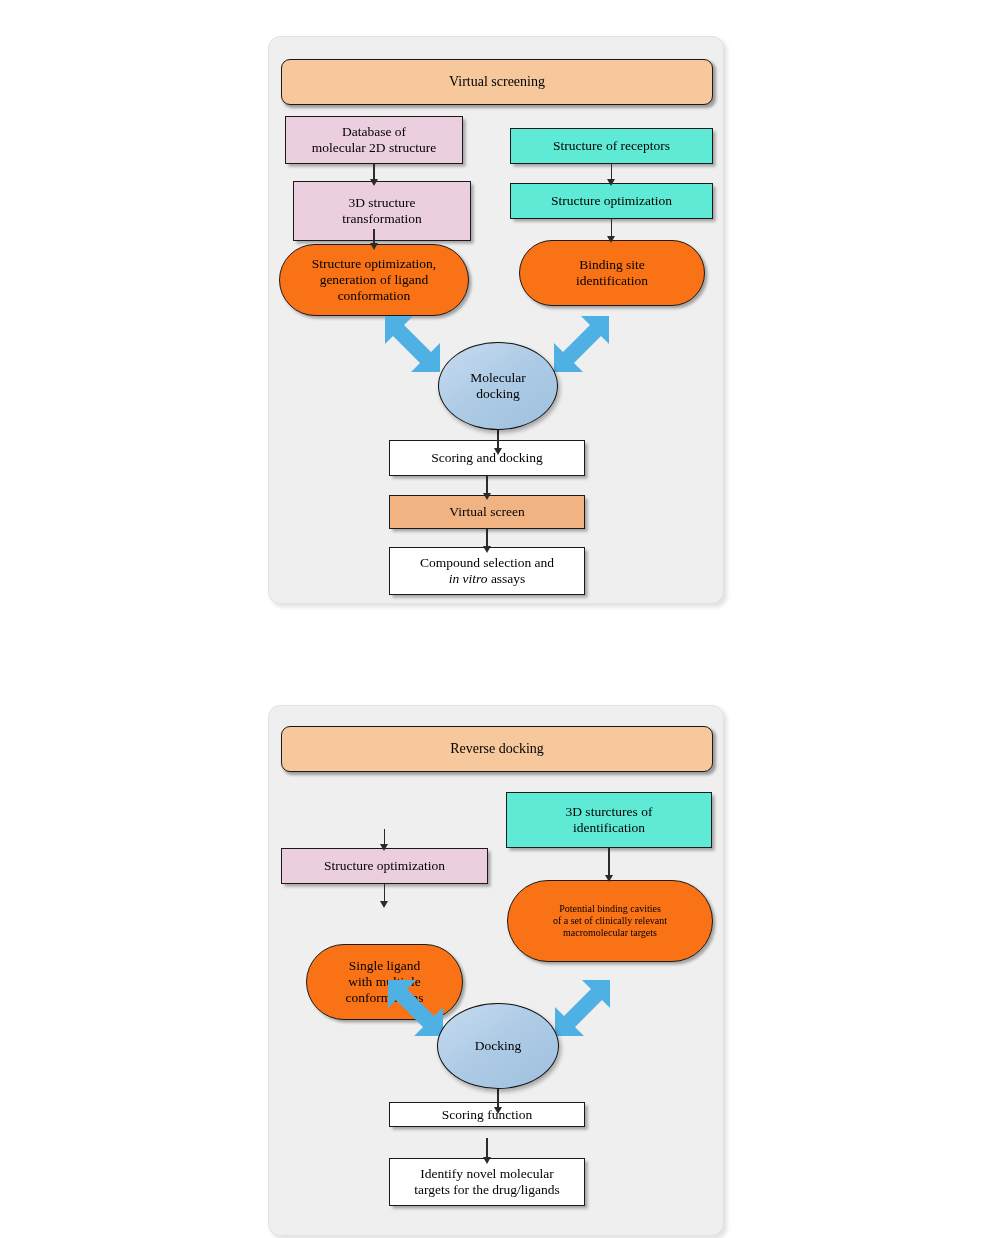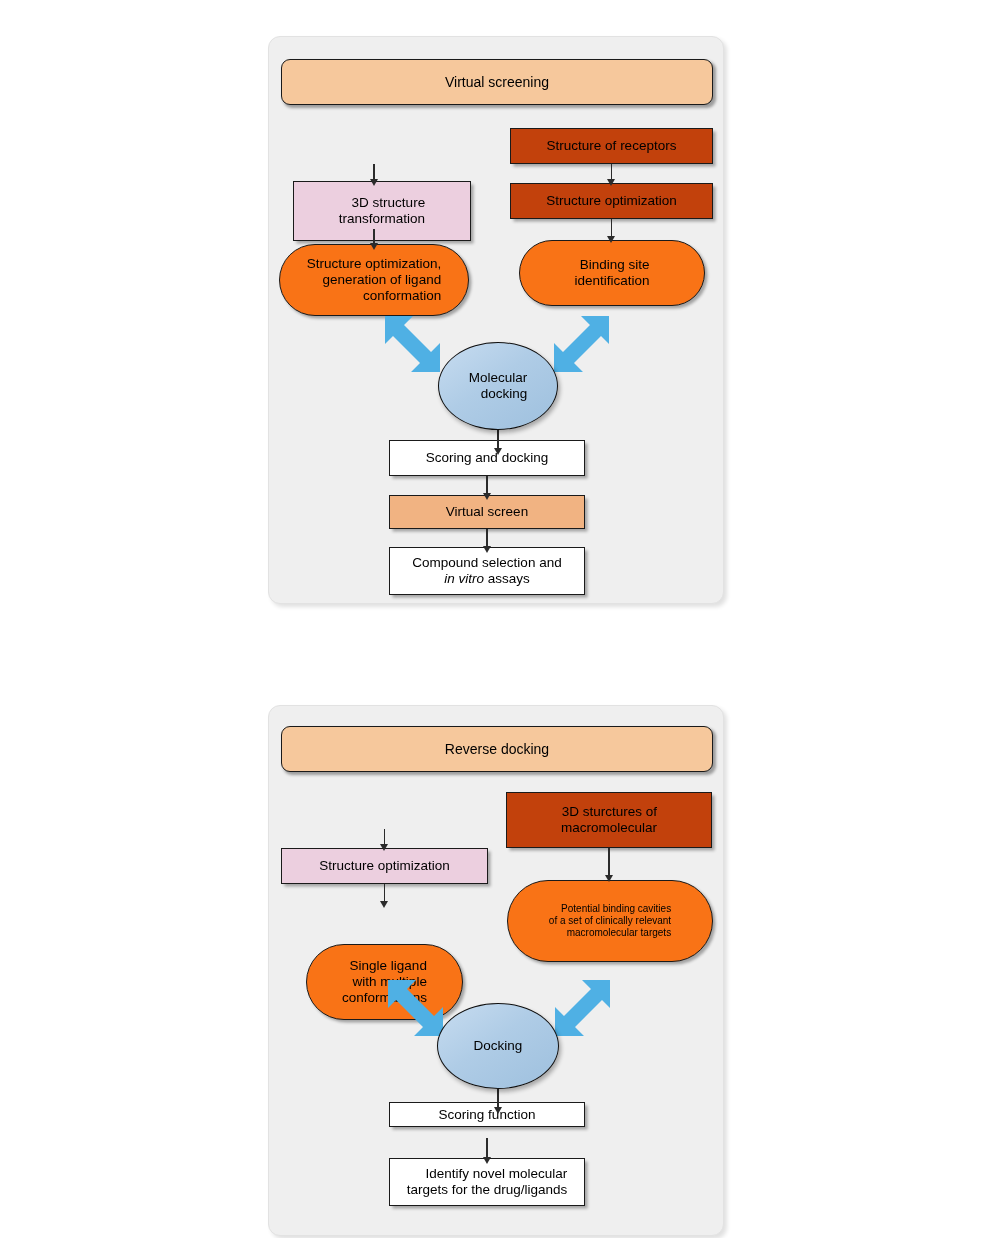--- a/index.html
+++ b/index.html
@@ -28,41 +28,42 @@
   #panel-vs { left: 268px; top: 36px; width: 456px; height: 568px; }
   #panel-rd { left: 268px; top: 705px; width: 456px; height: 531px; }
 
   
   .node {
     position: absolute;
     box-sizing: border-box;
     display: flex;
     align-items: center;
     justify-content: center;
-    text-align: right;
+    text-align: center;
     line-height: 1.18;
     font-size: 13.5px;
     color: #000;
     padding: 0 6px;
+    font-family: Liberation Serif, serif;
   }
 
   .header-bar {
     background: #f6c89c;
     border: 1.4px solid #1a1a1a;
     border-radius: 9px;
     box-shadow: 2.5px 2.5px 3px rgba(0,0,0,0.35);
     font-size: 14px;
   }
 
   .rect {
     border: 1.4px solid #1a1a1a;
     box-shadow: 2.5px 2.5px 3px rgba(0,0,0,0.32);
   }
   .pink  { background: #eccfdf; }
-  .blue  { background: #c2410c; }
+  .blue  { background: #5eead4; }
   .white { background: #ffffff; }
   .orange{ background: #f1b382; }
 
   .stadium {
     background: #f97316;
     border: 1.4px solid #1a1a1a;
     border-radius: 34px;
     box-shadow: 2.5px 2.5px 3px rgba(0,0,0,0.32);
   }
 
@@ -108,20 +109,22 @@
   }
   .bigarrow svg { display: block; overflow: visible; }
 </style>
 </head>
 <body>
 
 <div class="panel" id="panel-vs">
 
   <div class="node header-bar" style="left:12px; top:22px; width:432px; height:46px;">Virtual screening</div>
 
+  <div class="node rect pink" style="left:16px; top:79px; width:178px; height:48px; white-space:pre-line;">Database of
+molecular 2D structure</div>
 
   <div class="conn" style="left:16px; top:127px; width:178px; height:22px;">
     <div class="stem" style="height:15px;"></div>
       <div class="head"></div>
   </div>
 
   <div class="node rect pink" style="left:24px; top:144px; width:178px; height:60px; white-space:pre-line;">3D structure
 transformation</div>
 
   <div class="conn" style="left:16px; top:192px; width:178px; height:21px;">
@@ -206,21 +209,21 @@
   <div class="conn" style="left:12px; top:178px; width:207px; height:24px;">
     <div class="stem" style="height:17px;"></div>
       <div class="head"></div>
   </div>
 
   <div class="node stadium" style="left:37px; top:199px; width:157px; height:76px; white-space:pre-line; border-radius:38px;margin-top:39px;">Single ligand
 with multiple
 conformations</div>
 
   <div class="node rect blue" style="left:237px; top:86px; width:206px; height:56px; white-space:pre-line;">3D sturctures of
-macromolecular</div>
+identification</div>
 
   <div class="conn" style="left:237px; top:142px; width:206px; height:34px;">
     <div class="stem" style="height:27px;"></div>
       <div class="head"></div>
   </div>
 
   <div class="node stadium" style="left:238px; top:174px; width:206px; height:82px; white-space:pre-line; border-radius:41px; font-size:10px;">Potential binding cavities
 of a set of clinically relevant
 macromolecular targets</div>
 

